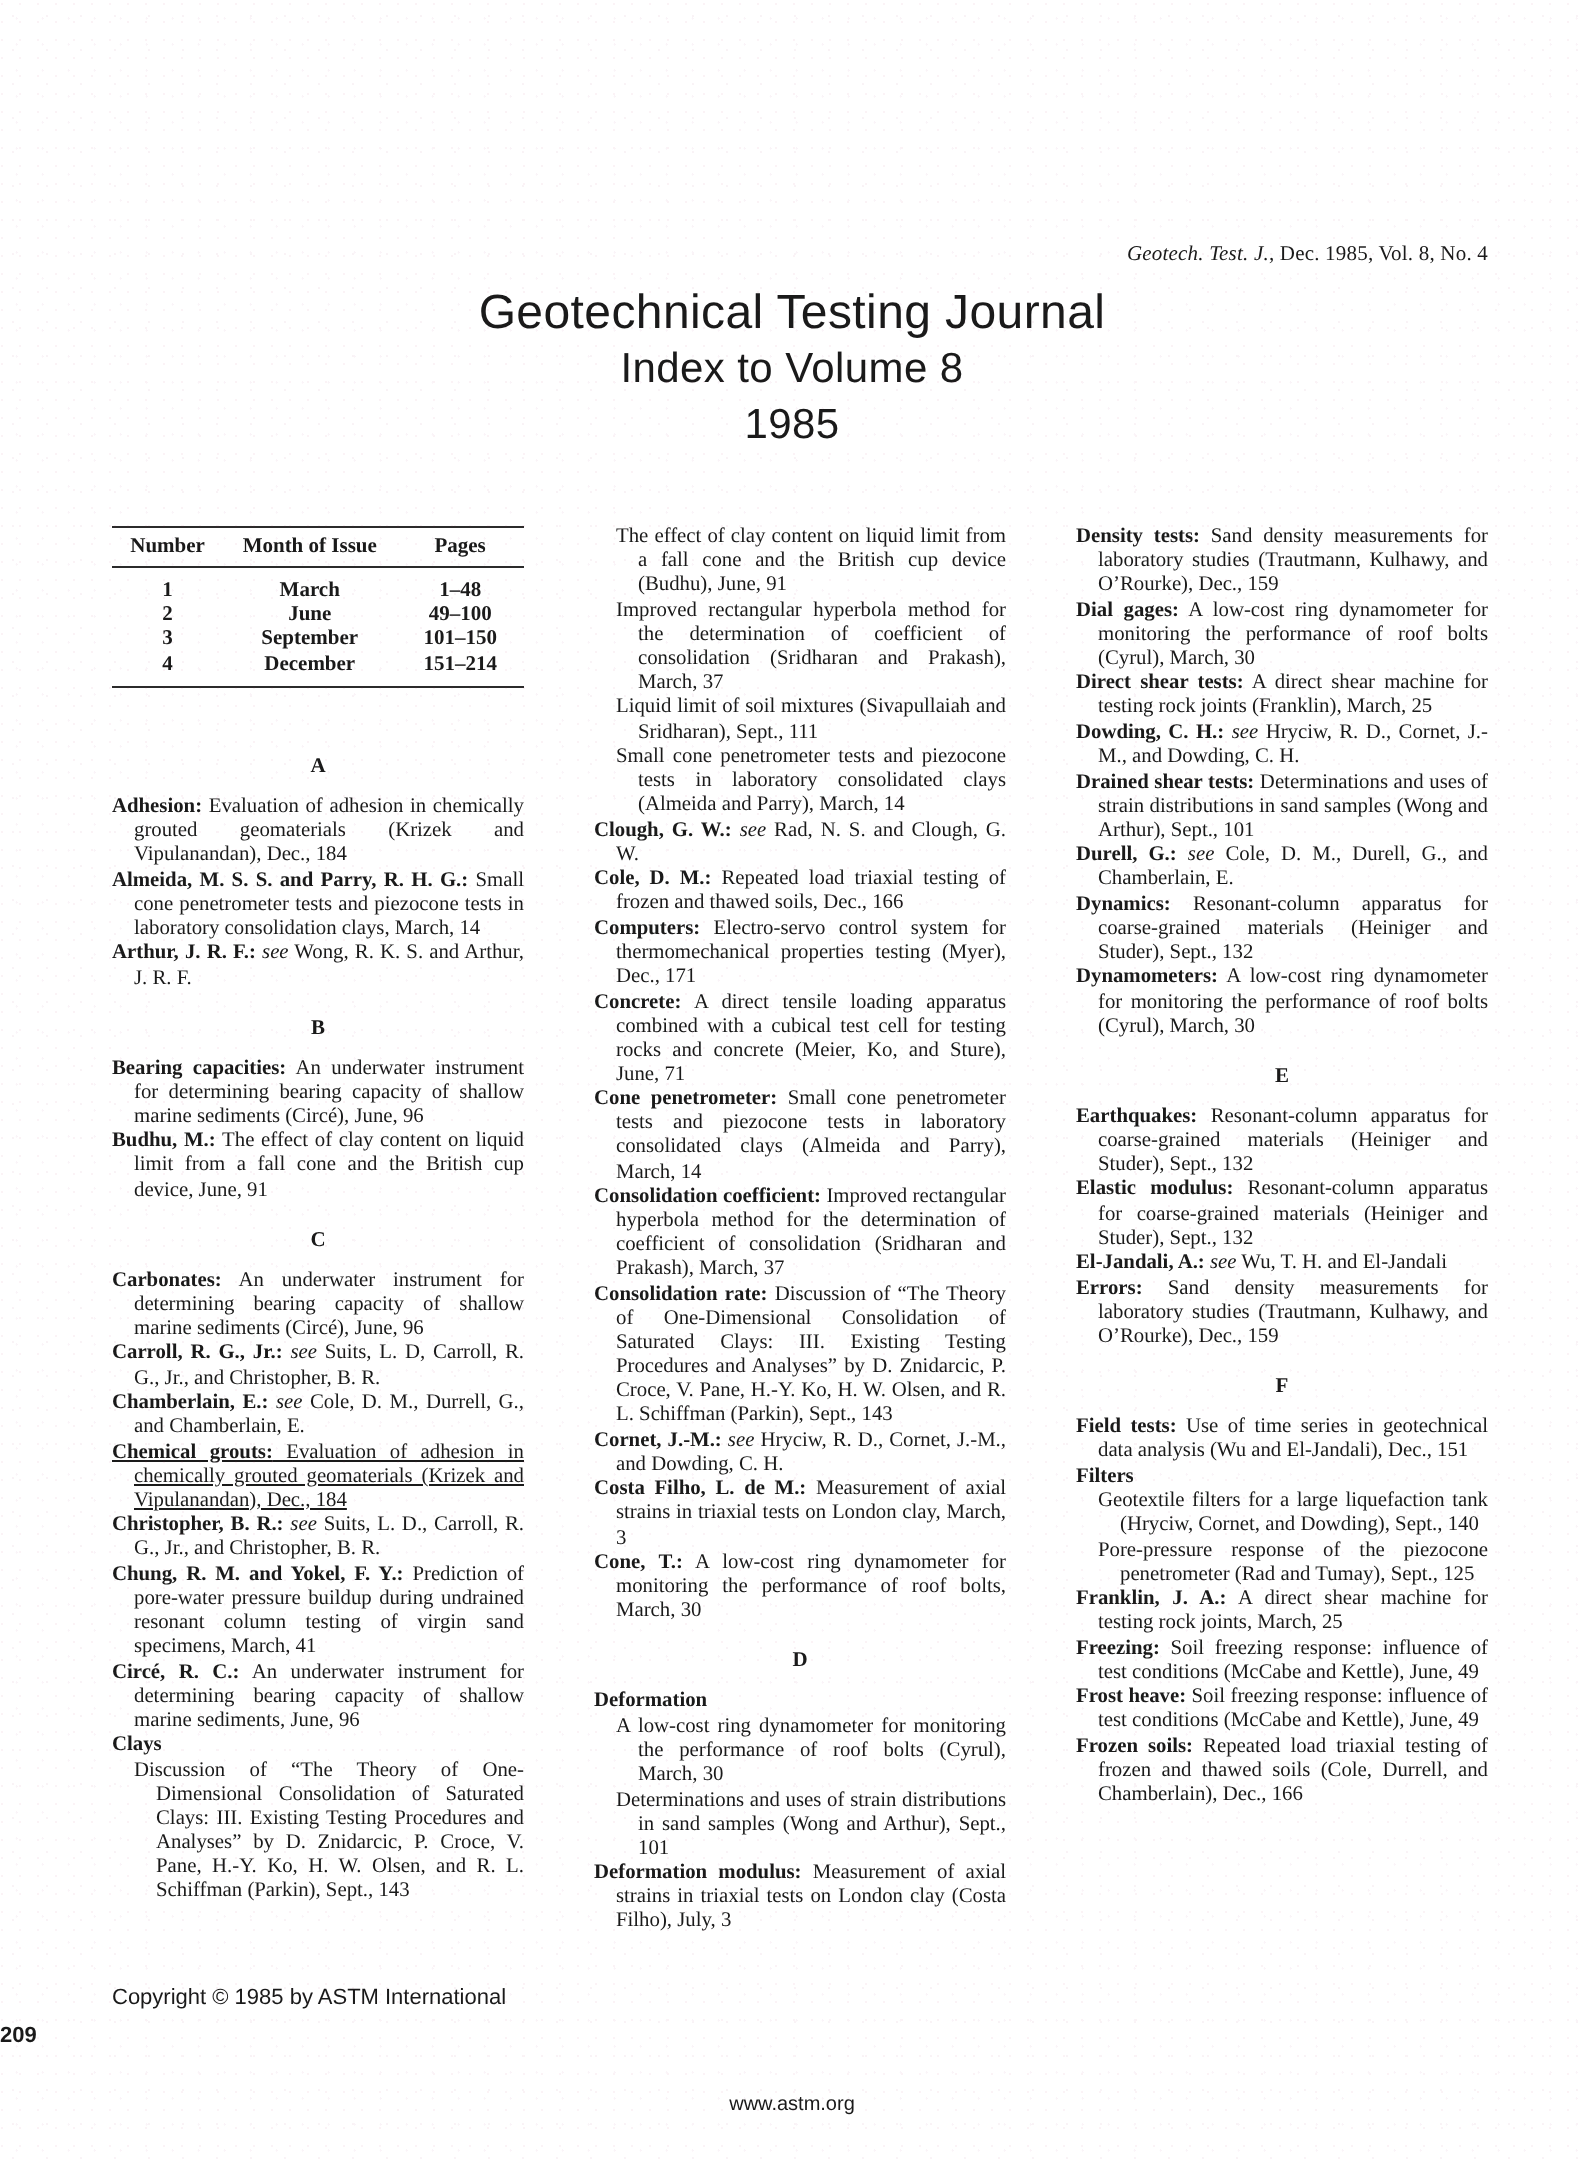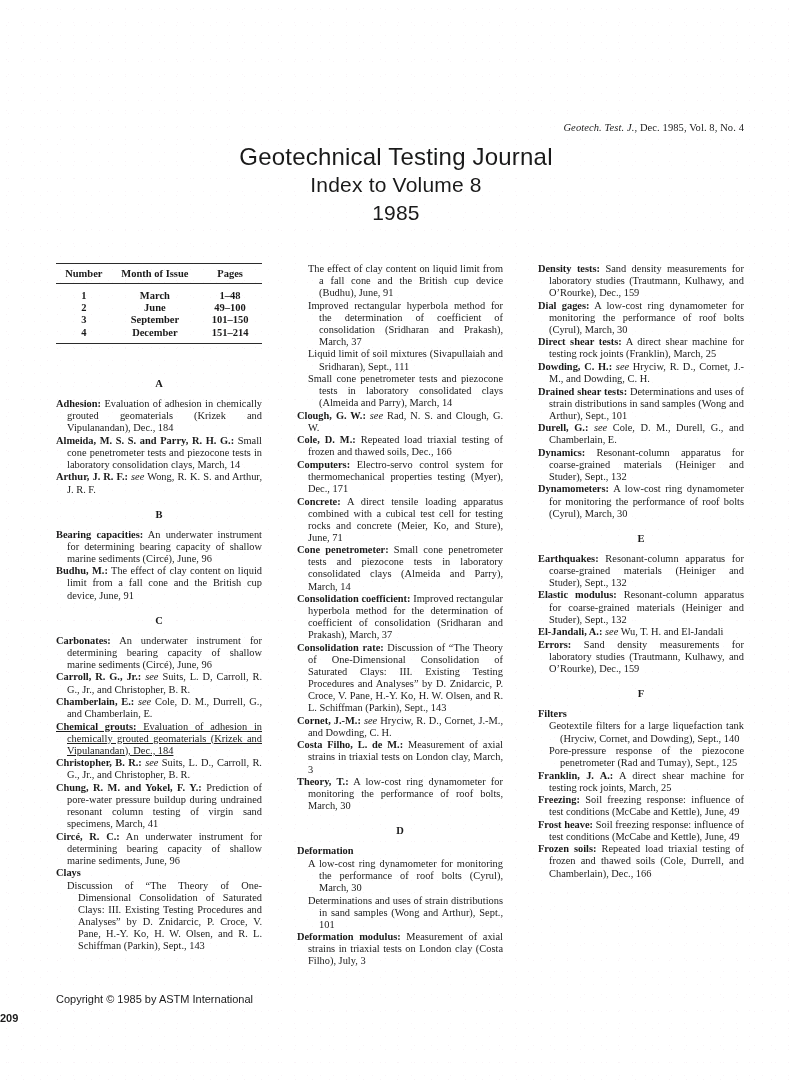--- a/index.html
+++ b/index.html
@@ -249,21 +249,21 @@
         <div class="entry sub" style="text-align-last: left;"><span>Small cone penetrometer tests and piezocone tests in laboratory consolidated clays (Almeida and Parry), March, 14</span></div>
         <div class="entry" style="text-align-last: left;"><b>Clough, G. W.:</b><i> see</i><span> Rad, N. S. and Clough, G. W.</span></div>
         <div class="entry" style="text-align-last: left;"><b>Cole, D. M.:</b><span> Repeated load triaxial testing of frozen and thawed soils, Dec., 166</span></div>
         <div class="entry" style="text-align-last: left;"><b>Computers:</b><span> Electro-servo control system for thermomechanical properties testing (Myer), Dec., 171</span></div>
         <div class="entry" style="text-align-last: left;"><b>Concrete:</b><span> A direct tensile loading apparatus combined with a cubical test cell for testing rocks and concrete (Meier, Ko, and Sture), June, 71</span></div>
         <div class="entry" style="text-align-last: left;"><b>Cone penetrometer:</b><span> Small cone penetrometer tests and piezocone tests in laboratory consolidated clays (Almeida and Parry), March, 14</span></div>
         <div class="entry" style="text-align-last: left;"><b>Consolidation coefficient:</b><span> Improved rectangular hyperbola method for the determination of coefficient of consolidation (Sridharan and Prakash), March, 37</span></div>
         <div class="entry" style="text-align-last: left;"><b>Consolidation rate:</b><span> Discussion of “The Theory of One-Dimensional Consolidation of Saturated Clays: III. Existing Testing Procedures and Analyses” by D. Znidarcic, P. Croce, V. Pane, H.-Y. Ko, H. W. Olsen, and R. L. Schiffman (Parkin), Sept., 143</span></div>
         <div class="entry" style="text-align-last: left;"><b>Cornet, J.-M.:</b><i> see</i><span> Hryciw, R. D., Cornet, J.-M., and Dowding, C. H.</span></div>
         <div class="entry" style="text-align-last: left;"><b>Costa Filho, L. de M.:</b><span> Measurement of axial strains in triaxial tests on London clay, March, 3</span></div>
-        <div class="entry" style="text-align-last: left;"><b>Theory, T.:</b><span> A low-cost ring dynamometer for monitoring the performance of roof bolts, March, 30</span></div>
+        <div class="entry" style="text-align-last: left;"><b>Cone, T.:</b><span> A low-cost ring dynamometer for monitoring the performance of roof bolts, March, 30</span></div>
         <div class="letter">D</div>
         <div class="entry head" style="text-align-last: left;"><b>Deformation</b></div>
         <div class="entry sub" style="text-align-last: left;"><span>A low-cost ring dynamometer for monitoring the performance of roof bolts (Cyrul), March, 30</span></div>
         <div class="entry sub" style="text-align-last: left;"><span>Determinations and uses of strain distributions in sand samples (Wong and Arthur), Sept., 101</span></div>
         <div class="entry" style="text-align-last: left;"><b>Deformation modulus:</b><span> Measurement of axial strains in triaxial tests on London clay (Costa Filho), July, 3</span></div>
       </div>
     <div class="col col3">
         <div class="entry" style="text-align-last: left;"><b>Density tests:</b><span> Sand density measurements for laboratory studies (Trautmann, Kulhawy, and O’Rourke), Dec., 159</span></div>
         <div class="entry" style="text-align-last: left;"><b>Dial gages:</b><span> A low-cost ring dynamometer for monitoring the performance of roof bolts (Cyrul), March, 30</span></div>
         <div class="entry" style="text-align-last: left;"><b>Direct shear tests:</b><span> A direct shear machine for testing rock joints (Franklin), March, 25</span></div>
@@ -271,27 +271,29 @@
         <div class="entry" style="text-align-last: left;"><b>Drained shear tests:</b><span> Determinations and uses of strain distributions in sand samples (Wong and Arthur), Sept., 101</span></div>
         <div class="entry" style="text-align-last: left;"><b>Durell, G.:</b><i> see</i><span> Cole, D. M., Durell, G., and Chamberlain, E.</span></div>
         <div class="entry" style="text-align-last: left;"><b>Dynamics:</b><span> Resonant-column apparatus for coarse-grained materials (Heiniger and Studer), Sept., 132</span></div>
         <div class="entry" style="text-align-last: left;"><b>Dynamometers:</b><span> A low-cost ring dynamometer for monitoring the performance of roof bolts (Cyrul), March, 30</span></div>
         <div class="letter">E</div>
         <div class="entry" style="text-align-last: left;"><b>Earthquakes:</b><span> Resonant-column apparatus for coarse-grained materials (Heiniger and Studer), Sept., 132</span></div>
         <div class="entry" style="text-align-last: left;"><b>Elastic modulus:</b><span> Resonant-column apparatus for coarse-grained materials (Heiniger and Studer), Sept., 132</span></div>
         <div class="entry" style="text-align-last: left;"><b>El-Jandali, A.:</b><i> see</i><span> Wu, T. H. and El-Jandali</span></div>
         <div class="entry" style="text-align-last: left;"><b>Errors:</b><span> Sand density measurements for laboratory studies (Trautmann, Kulhawy, and O’Rourke), Dec., 159</span></div>
         <div class="letter">F</div>
+        <div class="entry" style="text-align-last: left;"><b>Field tests:</b><span> Use of time series in geotechnical data analysis (Wu and El-Jandali), Dec., 151</span></div>
         <div class="entry head" style="text-align-last: left;"><b>Filters</b></div>
         <div class="entry sub" style="text-align-last: left;"><span>Geotextile filters for a large liquefaction tank (Hryciw, Cornet, and Dowding), Sept., 140</span></div>
         <div class="entry sub" style="text-align-last: left;"><span>Pore-pressure response of the piezocone penetrometer (Rad and Tumay), Sept., 125</span></div>
         <div class="entry" style="text-align-last: left;"><b>Franklin, J. A.:</b><span> A direct shear machine for testing rock joints, March, 25</span></div>
         <div class="entry" style="text-align-last: left;"><b>Freezing:</b><span> Soil freezing response: influence of test conditions (McCabe and Kettle), June, 49</span></div>
         <div class="entry" style="text-align-last: left;"><b>Frost heave:</b><span> Soil freezing response: influence of test conditions (McCabe and Kettle), June, 49</span></div>
         <div class="entry" style="text-align-last: left;"><b>Frozen soils:</b><span> Repeated load triaxial testing of frozen and thawed soils (Cole, Durrell, and Chamberlain), Dec., 166</span></div>
       </div>
   </div>
 
   <div class="copyright">Copyright © 1985 by ASTM International</div>
   <div class="folio">209</div>
+  <div class="weburl">www.astm.org</div>
 
   <div class="speckle"></div>
 </div>
 
 </body></html>

